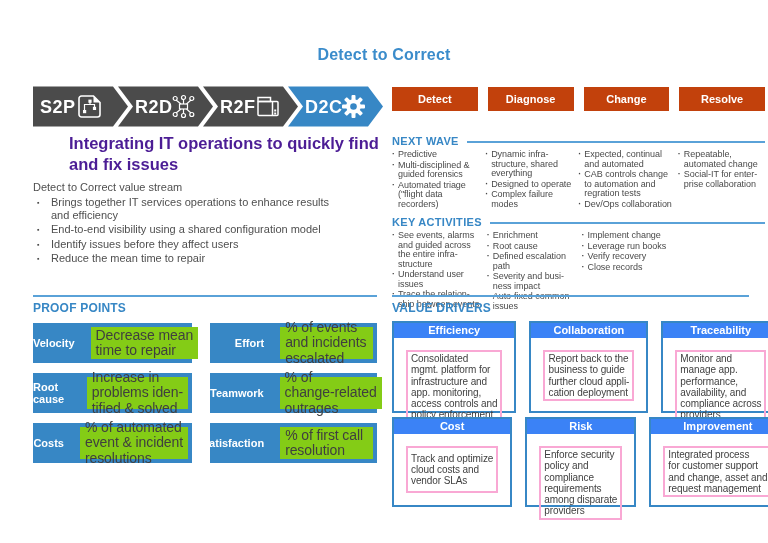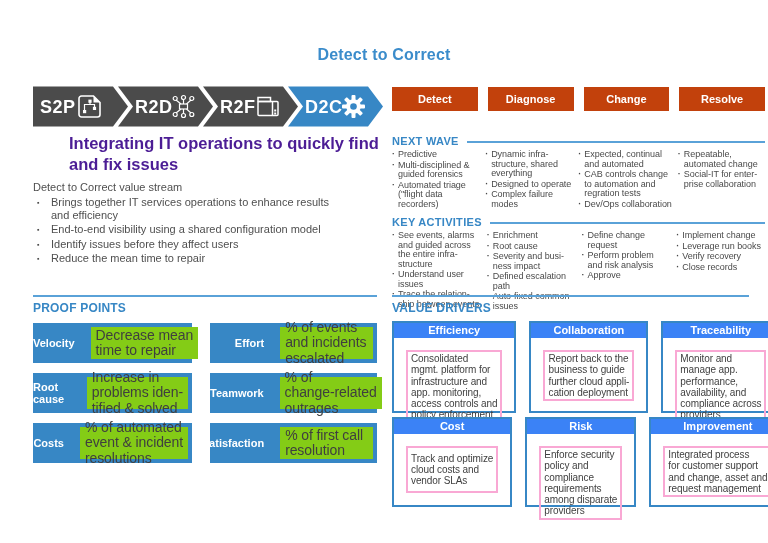--- a/index.html
+++ b/index.html
@@ -263,43 +263,30 @@
           </div>
       </div>
       <div class="col">
         <div class="li">
             <span class="txt">Enrichment</span>
           </div>
         <div class="li">
             <span class="txt">Root cause</span>
           </div>
         <div class="li">
+            <span class="txt">Defined escalation
+path</span>
+          </div>
+        <div class="li">
             <span class="txt">Severity and busi-
 ness impact</span>
           </div>
         <div class="li">
-            <span class="txt">Defined escalation
-path</span>
-          </div>
-        <div class="li">
             <span class="txt">Auto-fixed common
 issues</span>
-          </div>
-      </div>
-      <div class="col">
-        <div class="li">
-            <span class="txt">Define change
-request</span>
-          </div>
-        <div class="li">
-            <span class="txt">Perform problem
-and risk analysis</span>
-          </div>
-        <div class="li">
-            <span class="txt">Approve</span>
           </div>
       </div>
       <div class="col">
         <div class="li">
             <span class="txt">Implement change</span>
           </div>
         <div class="li">
             <span class="txt">Leverage run books</span>
           </div>
         <div class="li">

